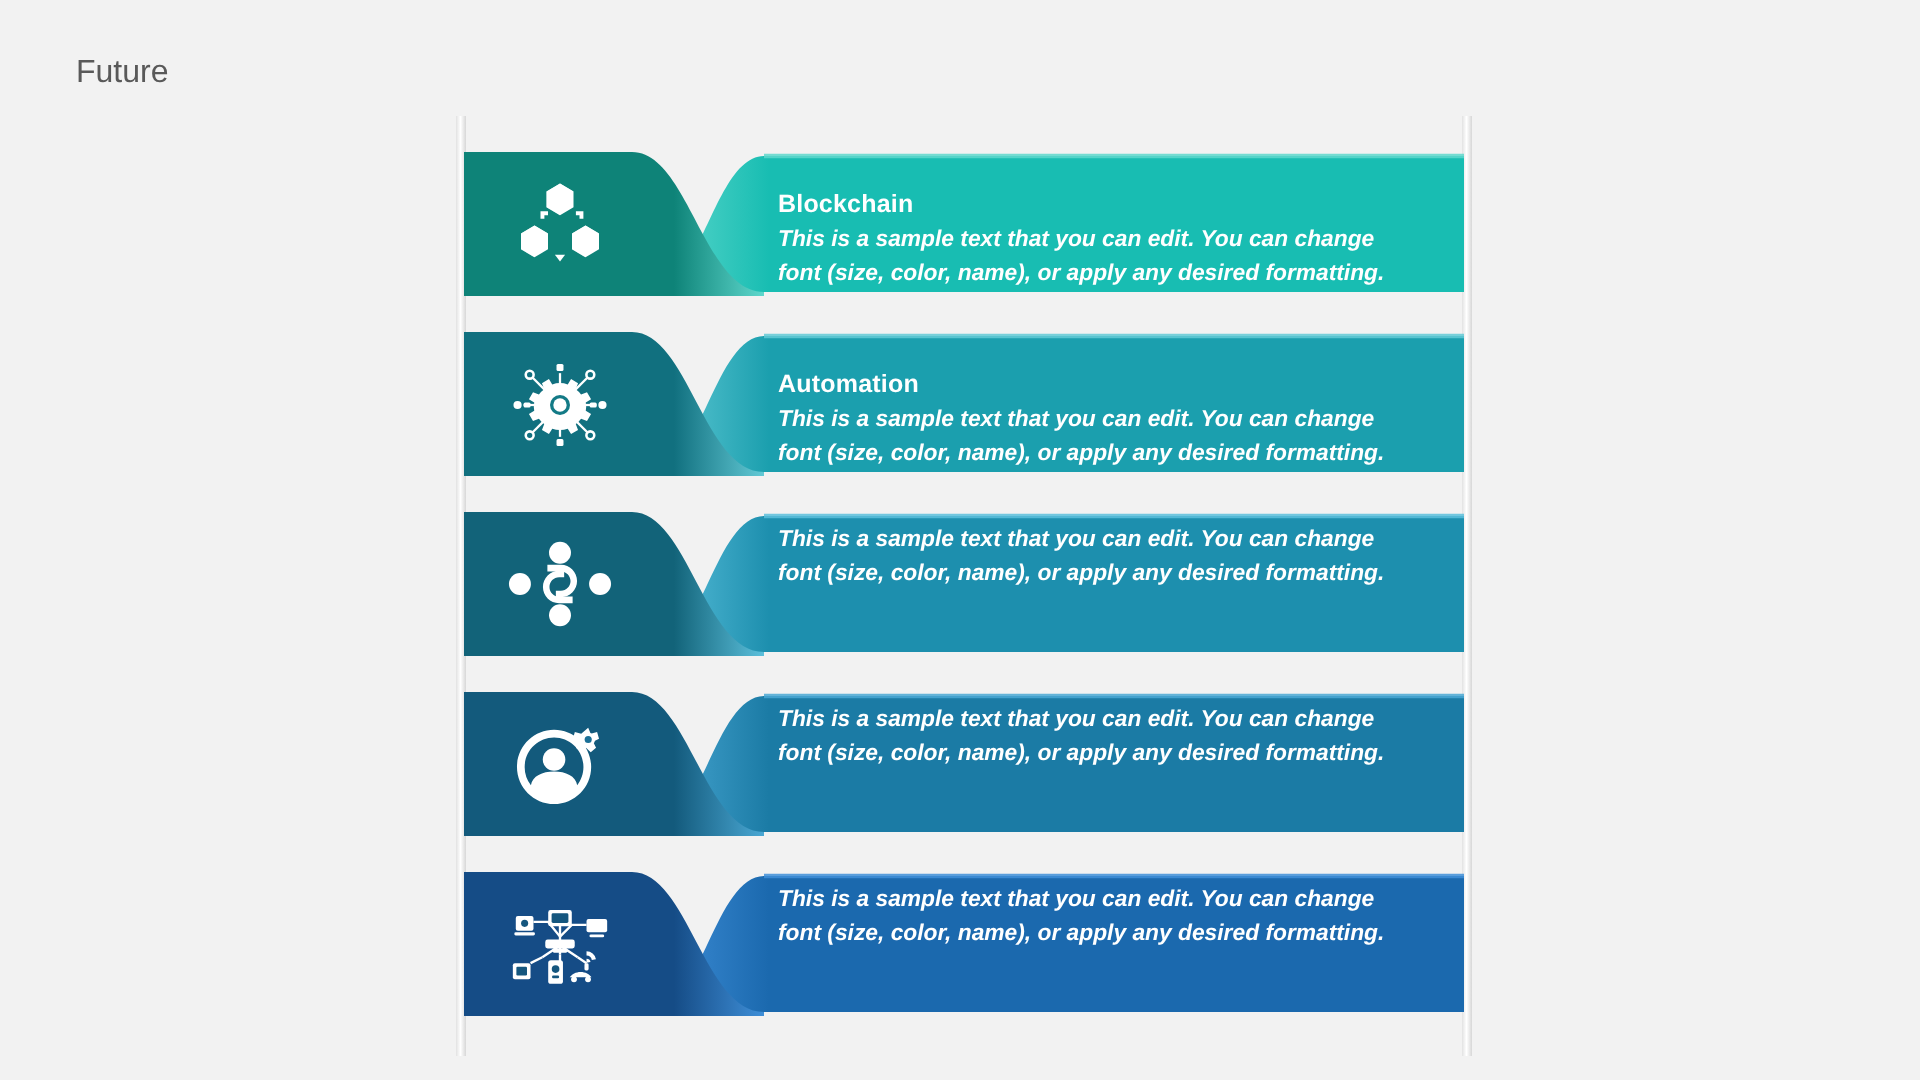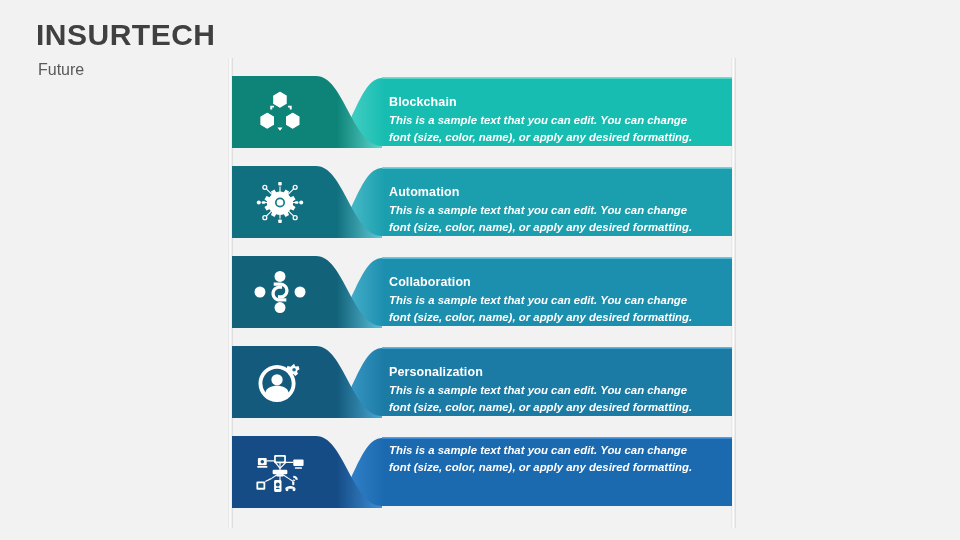--- a/index.html
+++ b/index.html
@@ -51,21 +51,20 @@
   .icon-wrap{
     position:absolute;left:12px;top:9px;width:72px;height:62px;
     display:flex;align-items:center;justify-content:center;
   }
   .icon-wrap svg{display:block;}
 </style>
 </head>
 <body>
 
 <div id="header">
-  <h1 id="slide-title">INSURTECH</h1>
   <div id="slide-subtitle">Future</div>
 </div>
 
 <div id="diagram">
   <div class="frame-rail" id="rail-left"></div>
   <div class="frame-rail" id="rail-right"></div>
   <div id="rows-host">
       <div class="row" style="top: 14px;">
     <svg class="row-svg" viewBox="0 0 500 80" preserveAspectRatio="none">
       <defs>
@@ -200,21 +199,20 @@
       <circle cx="36" cy="52" r="7.4"></circle>
       <circle cx="9" cy="31" r="7.4"></circle>
       <circle cx="63" cy="31" r="7.4"></circle>
       <path d="M36 20c-6 0-10 4-10 9.4 0 3 1.4 5.2 3.5 6.6v5.2c0 1.6 1.3 2.9 2.9 2.9h7.2c1.6 0 2.9-1.3 2.9-2.9V36c2.1-1.4 3.5-3.6 3.5-6.6C46 24 42 20 36 20zm0 4.4c3.2 0 5.4 2.1 5.4 5 0 2.9-2.2 5-5.4 5s-5.4-2.1-5.4-5c0-2.9 2.2-5 5.4-5z" opacity="0"></path>
       <path d="M27.5 22.5h9.1c3.6 0 6.5 2.9 6.5 6.5s-2.9 6.5-6.5 6.5h-3.4v4.4h3.4c6 0 10.9-4.9 10.9-10.9S42.6 18.1 36.6 18.1h-9.1z"></path>
       <path d="M44.5 39.5h-9.1c-3.6 0-6.5-2.9-6.5-6.5s2.9-6.5 6.5-6.5h3.4v-4.4h-3.4c-6 0-10.9 4.9-10.9 10.9s4.9 10.9 10.9 10.9h9.1z"></path>
     </svg>
         </div>
 
     <div class="row-text">
-      <div class="row-heading">Collaboration</div>
       <div class="row-desc">This is a sample text that you can edit. You can change</div>
       <div class="row-desc">font (size, color, name), or apply any desired formatting.</div>
     </div>
   </div>
       <div class="row" style="top: 284px;">
     <svg class="row-svg" viewBox="0 0 500 80" preserveAspectRatio="none">
       <defs>
         <linearGradient id="lg-g3" x1="0" y1="0" x2="1" y2="0">
           <stop offset="0%" stop-color="#4aa8d4"></stop>
           <stop offset="14%" stop-color="#1b7ba5"></stop>
@@ -238,21 +236,20 @@
     <svg viewBox="0 0 70 62" width="52" height="46" aria-hidden="true">
       <path fill="#fff" d="M31 8C17.2 8 6 19.2 6 33s11.2 25 25 25 25-11.2 25-25-11.2-25-25-25zm0 5.2c11 0 19.8 8.9 19.8 19.8 0 4.6-1.6 8.9-4.2 12.3-1-6.2-7.7-9.2-15.6-9.2s-14.6 3-15.6 9.2A19.7 19.7 0 0 1 11.2 33c0-10.9 8.9-19.8 19.8-19.8z"></path>
       <circle cx="31" cy="28" r="7.6" fill="#fff"></circle>
       <path fill="#fff" d="M54 4.5l1.7 4.1 4.3-1.1 1.3 4.5-4 2 2 4-3.6 3-3.2-3-3.2 3-3.6-3 2-4-4-2 1.3-4.5 4.3 1.1z" transform="translate(0,2)"></path>
       <circle cx="54" cy="14.5" r="4.6" fill="#fff"></circle>
       <circle cx="54" cy="14.5" r="2.4" fill="#1a6f96"></circle>
     </svg>
         </div>
 
     <div class="row-text">
-      <div class="row-heading">Personalization</div>
       <div class="row-desc">This is a sample text that you can edit. You can change</div>
       <div class="row-desc">font (size, color, name), or apply any desired formatting.</div>
     </div>
   </div>
       <div class="row" style="top: 374px;">
     <svg class="row-svg" viewBox="0 0 500 80" preserveAspectRatio="none">
       <defs>
         <linearGradient id="lg-g4" x1="0" y1="0" x2="1" y2="0">
           <stop offset="0%" stop-color="#3f8fd8"></stop>
           <stop offset="14%" stop-color="#1b69ae"></stop>

